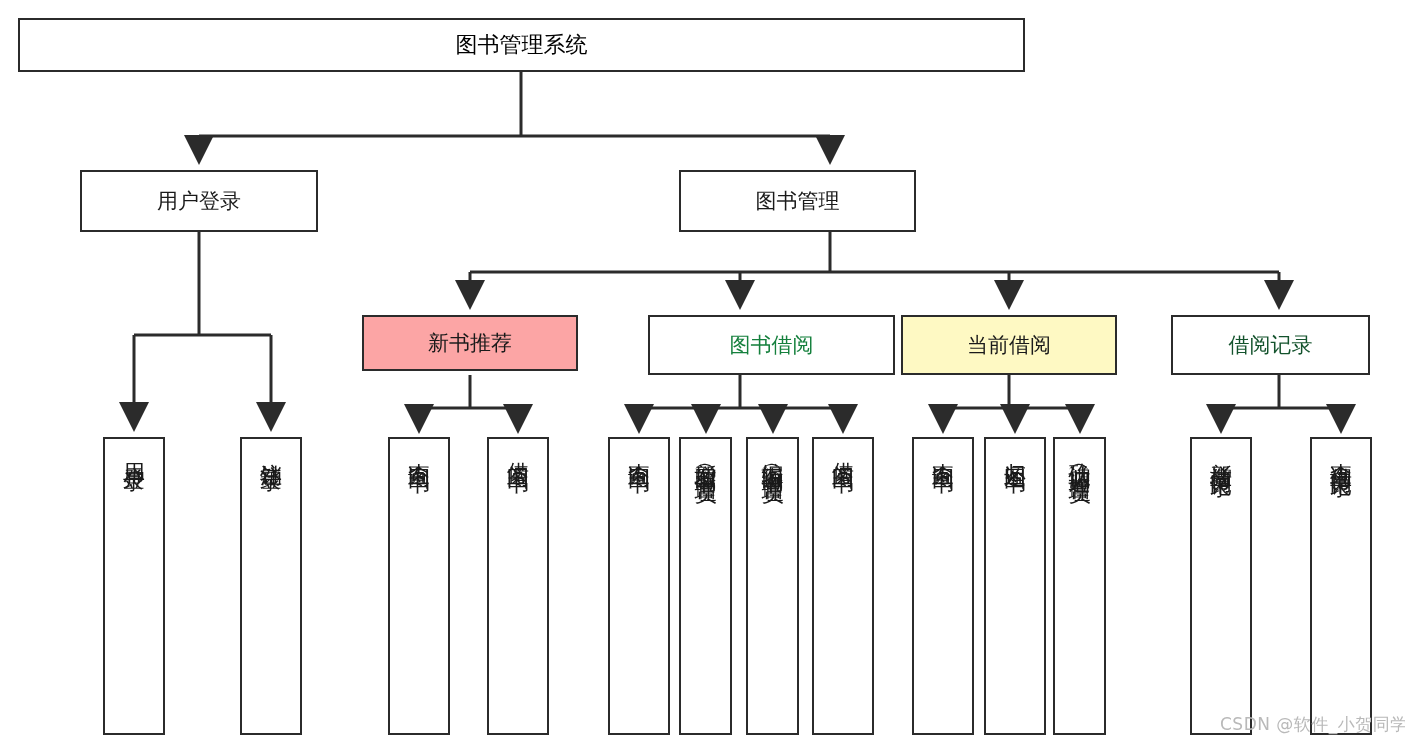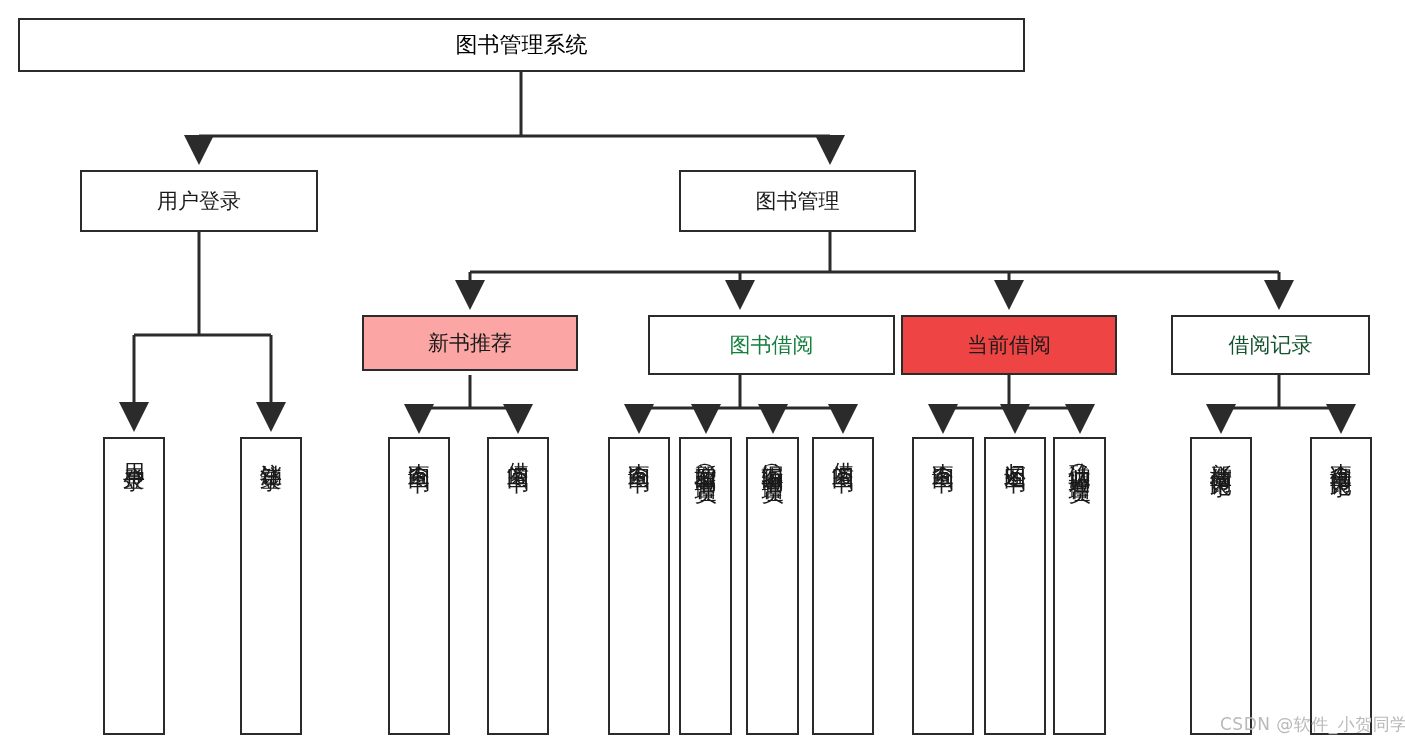--- a/index.html
+++ b/index.html
@@ -139,21 +139,21 @@
   <div class="node horiz" style="left: 679px; top: 170px; width: 237px; height: 62px; border-color: rgb(43, 43, 43); background: rgb(255, 255, 255); color: rgb(26, 26, 26);">
     <span class="node-label">图书管理</span>
   </div>
 
   <div class="node horiz" style="left: 362px; top: 315px; width: 216px; height: 56px; border-color: rgb(43, 43, 43); background: #fca5a5; color: rgb(26, 26, 26);">
     <span class="node-label">新书推荐</span>
   </div>
   <div class="node horiz" style="left: 632px; top: 315px; width: 247px; height: 60px; border-color: rgb(43, 43, 43); background: rgb(255, 255, 255); color: #15803d; margin-left: 16px;">
     <span class="node-label">图书借阅</span>
   </div>
-  <div class="node horiz" style="left: 901px; top: 315px; width: 216px; height: 60px; border-color: rgb(43, 43, 43); background: #ef4444; color: rgb(26, 26, 26);">
+  <div class="node horiz" style="left: 901px; top: 315px; width: 216px; height: 60px; border-color: rgb(43, 43, 43); background: #fef9c3; color: rgb(26, 26, 26);">
     <span class="node-label">当前借阅</span>
   </div>
   <div class="node horiz" style="left: 1171px; top: 315px; width: 199px; height: 60px; border-color: rgb(43, 43, 43); background: rgb(255, 255, 255); color: #14532d;">
     <span class="node-label">借阅记录</span>
   </div>
 
   <div class="node vert" style="left: 103px; top: 437px; width: 62px; height: 298px; border-color: rgb(43, 43, 43); background: rgb(255, 255, 255); color: rgb(26, 26, 26);">
     <span class="node-label">用户登录</span>
   </div>
   <div class="node vert" style="left: 240px; top: 437px; width: 62px; height: 298px; border-color: rgb(43, 43, 43); background: rgb(255, 255, 255); color: rgb(26, 26, 26);">

